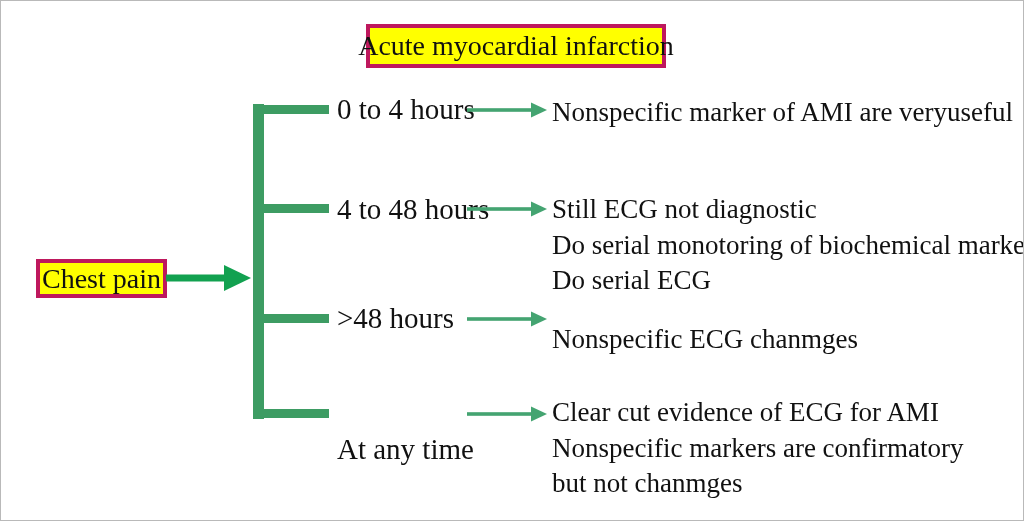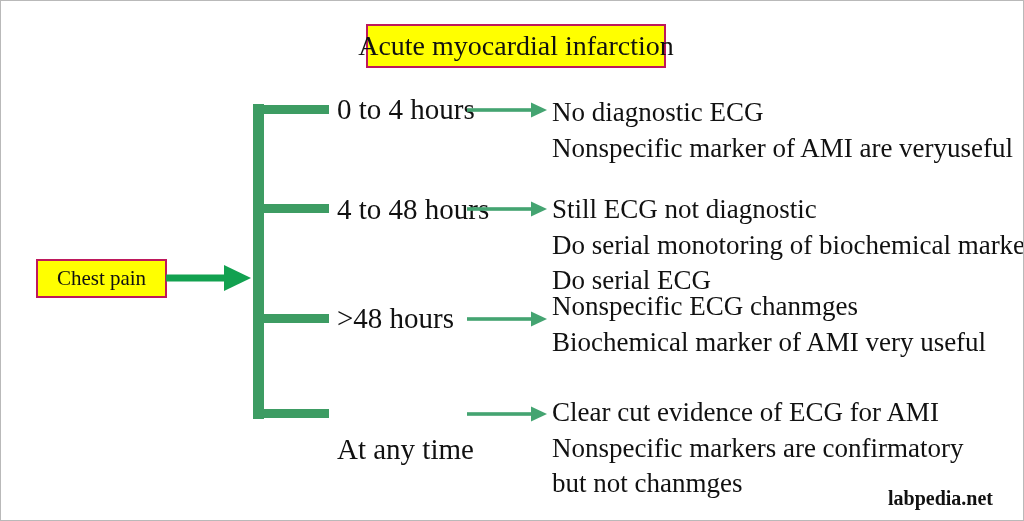--- a/index.html
+++ b/index.html
@@ -10,30 +10,30 @@
     background: #ffffff;
     border: 1px solid #b9b9b9;
     box-sizing: border-box;
     font-family: "Liberation Serif", "DejaVu Serif", serif;
     color: #111111;
     overflow: hidden;
   }
   .ybox {
     position: absolute;
     background: #ffff00;
-    border: 2px solid #be185d;
+    border: 4px solid #be185d;
     box-sizing: border-box;
     display: flex;
     align-items: center;
     justify-content: center;
     font-size: 28px;
     white-space: nowrap;
   }
   #title-box  { left: 365px; top: 23px;  width: 300px; height: 44px; }
-  #chest-box  { left: 35px;  top: 258px; width: 131px; height: 39px; font-size: 21px; }
+  #chest-box  { left: 35px;  top: 258px; width: 131px; height: 39px; font-size: 28px; }
 
   .vbar  { position: absolute; left: 252px; top: 103px; width: 11px; height: 315px; background: #3d9c63; }
   .stub  { position: absolute; left: 262px; width: 66px; height: 9px; background: #3d9c63; }
   #stub-0 { top: 104px; }
   #stub-1 { top: 203px; }
   #stub-2 { top: 313px; }
   #stub-3 { top: 408px; }
 
   .time-label {
     position: absolute;
@@ -58,21 +58,21 @@
 
   .finding-block {
     position: absolute;
     left: 551px;
     font-size: 27px;
     line-height: 35.5px;
     white-space: nowrap;
   }
   #findings-0 { top: 94px; }
   #findings-1 { top: 191px; }
-  #findings-2 { top: 288px; }
+  #findings-2 { top: 321px; }
   #findings-3 { top: 394px; }
 
   .watermark {
     position: absolute;
     right: 30px;
     bottom: 10px;
     font-size: 20px;
     font-weight: bold;
     font-family: "Liberation Serif", "DejaVu Serif", serif;
   }
@@ -100,21 +100,20 @@
   <div id="stub-1" class="stub"></div>
   <div id="stub-2" class="stub"></div>
   <div id="stub-3" class="stub"></div>
 
   <div id="time-0" class="time-label">0 to 4 hours</div>
   <svg id="arrow-0" class="thin-arrow" viewBox="0 0 82 18">
     <rect x="0" y="7.2" width="66" height="3.6" fill="#44a471"></rect>
     <polygon points="64,1.5 80,9 64,16.5" fill="#44a471"></polygon>
   </svg>
   <div id="findings-0" class="finding-block">
-    <div>No diagnostic ECG</div>
     <div>Nonspecific marker of AMI are veryuseful</div>
   </div>
 
   <div id="time-1" class="time-label">4 to 48 hours</div>
   <svg id="arrow-1" class="thin-arrow" viewBox="0 0 82 18">
     <rect x="0" y="7.2" width="66" height="3.6" fill="#44a471"></rect>
     <polygon points="64,1.5 80,9 64,16.5" fill="#44a471"></polygon>
   </svg>
   <div id="findings-1" class="finding-block">
     <div>Still ECG not diagnostic</div>
@@ -122,29 +121,27 @@
     <div>Do serial ECG</div>
   </div>
 
   <div id="time-2" class="time-label">&gt;48 hours</div>
   <svg id="arrow-2" class="thin-arrow" viewBox="0 0 82 18">
     <rect x="0" y="7.2" width="66" height="3.6" fill="#44a471"></rect>
     <polygon points="64,1.5 80,9 64,16.5" fill="#44a471"></polygon>
   </svg>
   <div id="findings-2" class="finding-block">
     <div>Nonspecific ECG chanmges</div>
-    <div>Biochemical marker of AMI very useful</div>
   </div>
 
   <div id="time-3" class="time-label">At any time</div>
   <svg id="arrow-3" class="thin-arrow" viewBox="0 0 82 18">
     <rect x="0" y="7.2" width="66" height="3.6" fill="#44a471"></rect>
     <polygon points="64,1.5 80,9 64,16.5" fill="#44a471"></polygon>
   </svg>
   <div id="findings-3" class="finding-block">
     <div>Clear cut evidence of ECG for AMI</div>
     <div>Nonspecific markers are confirmatory</div>
     <div>but not chanmges</div>
   </div>
 
-  <div class="watermark">labpedia.net</div>
 
 </div>
 
 </body></html>

